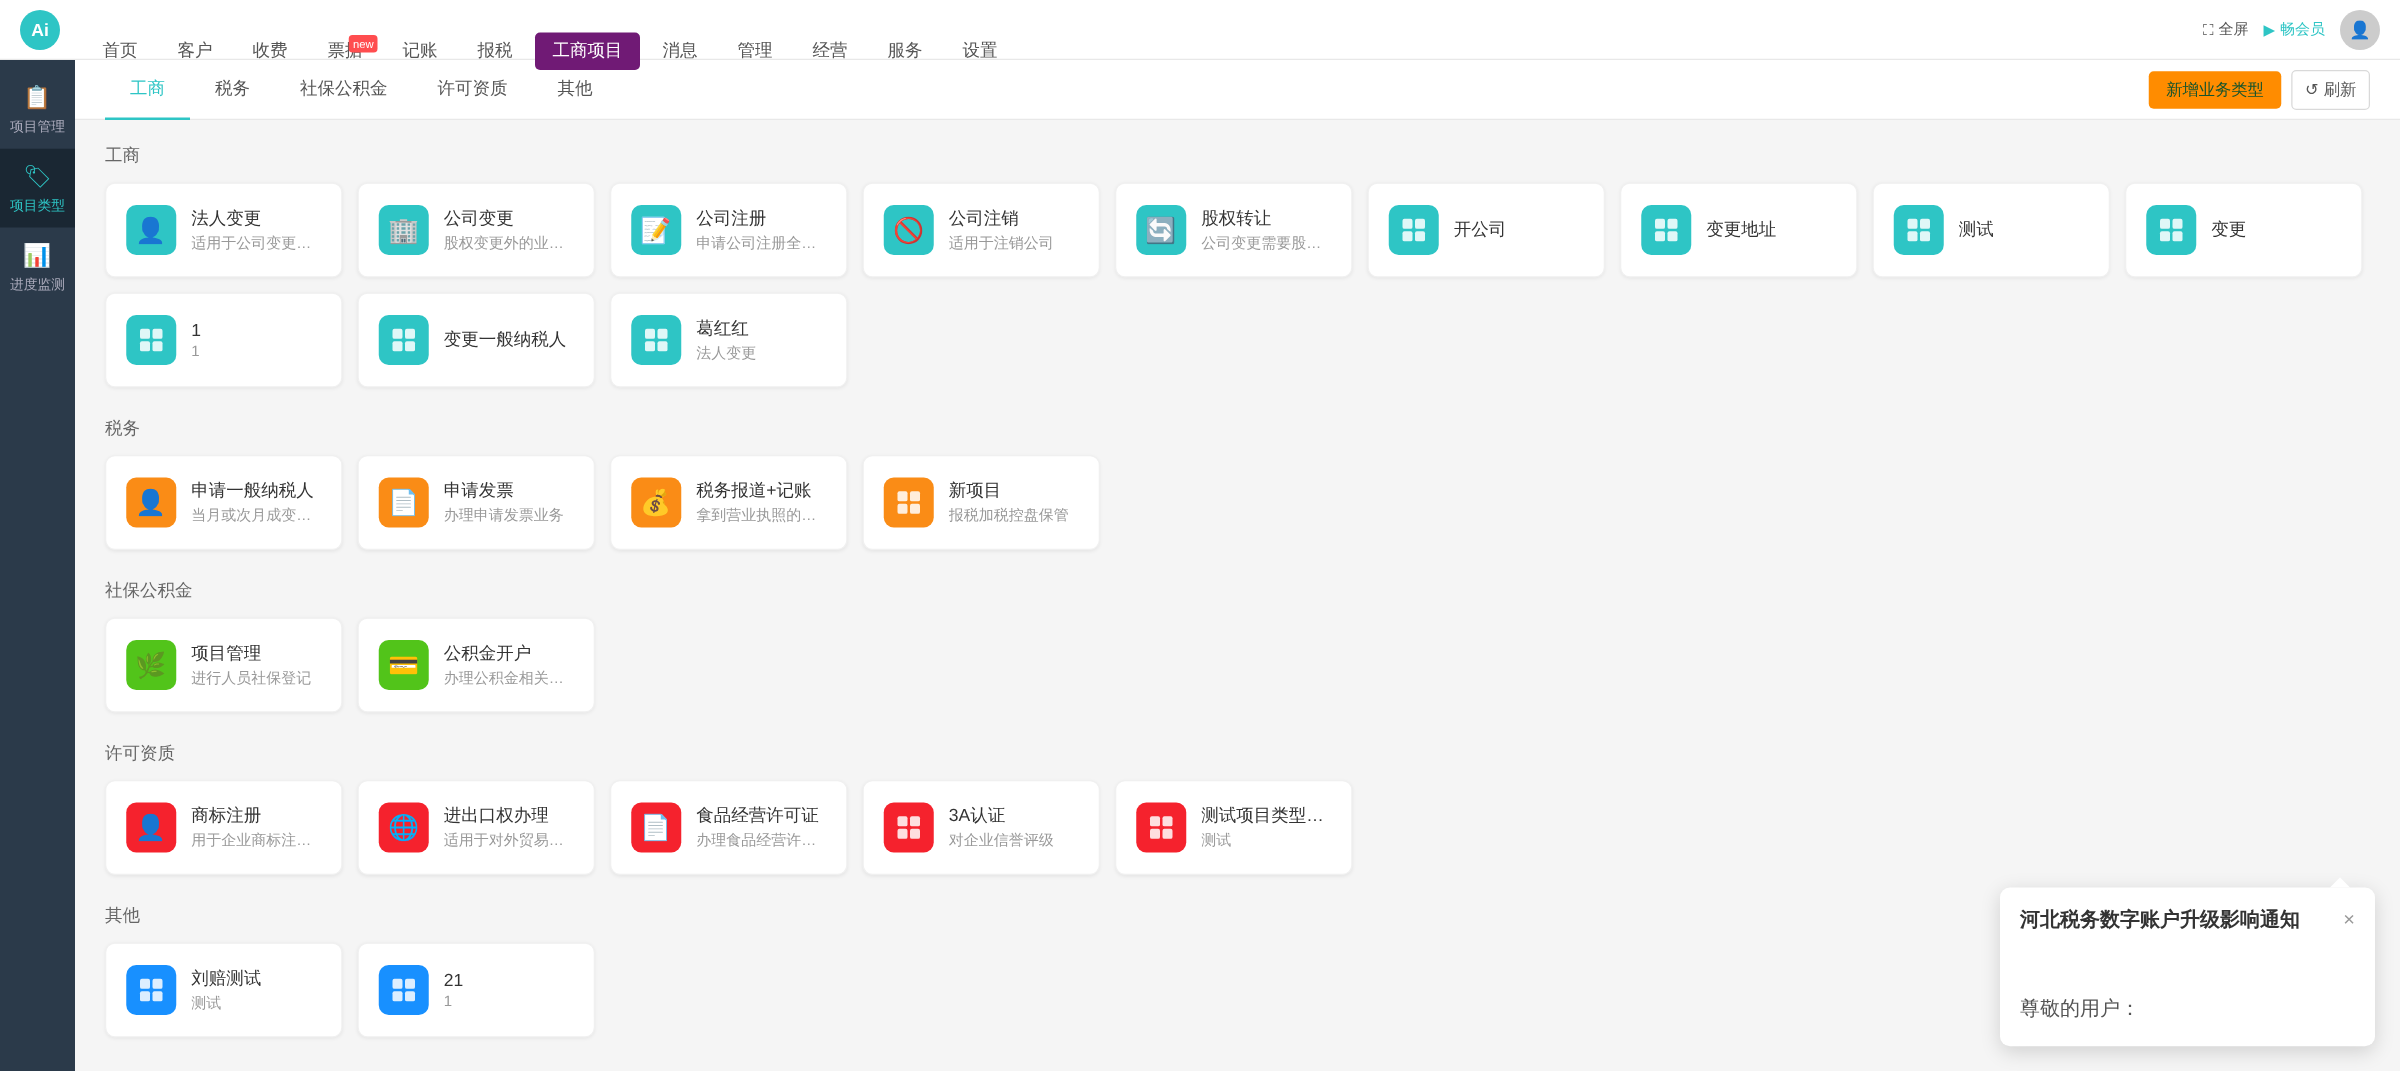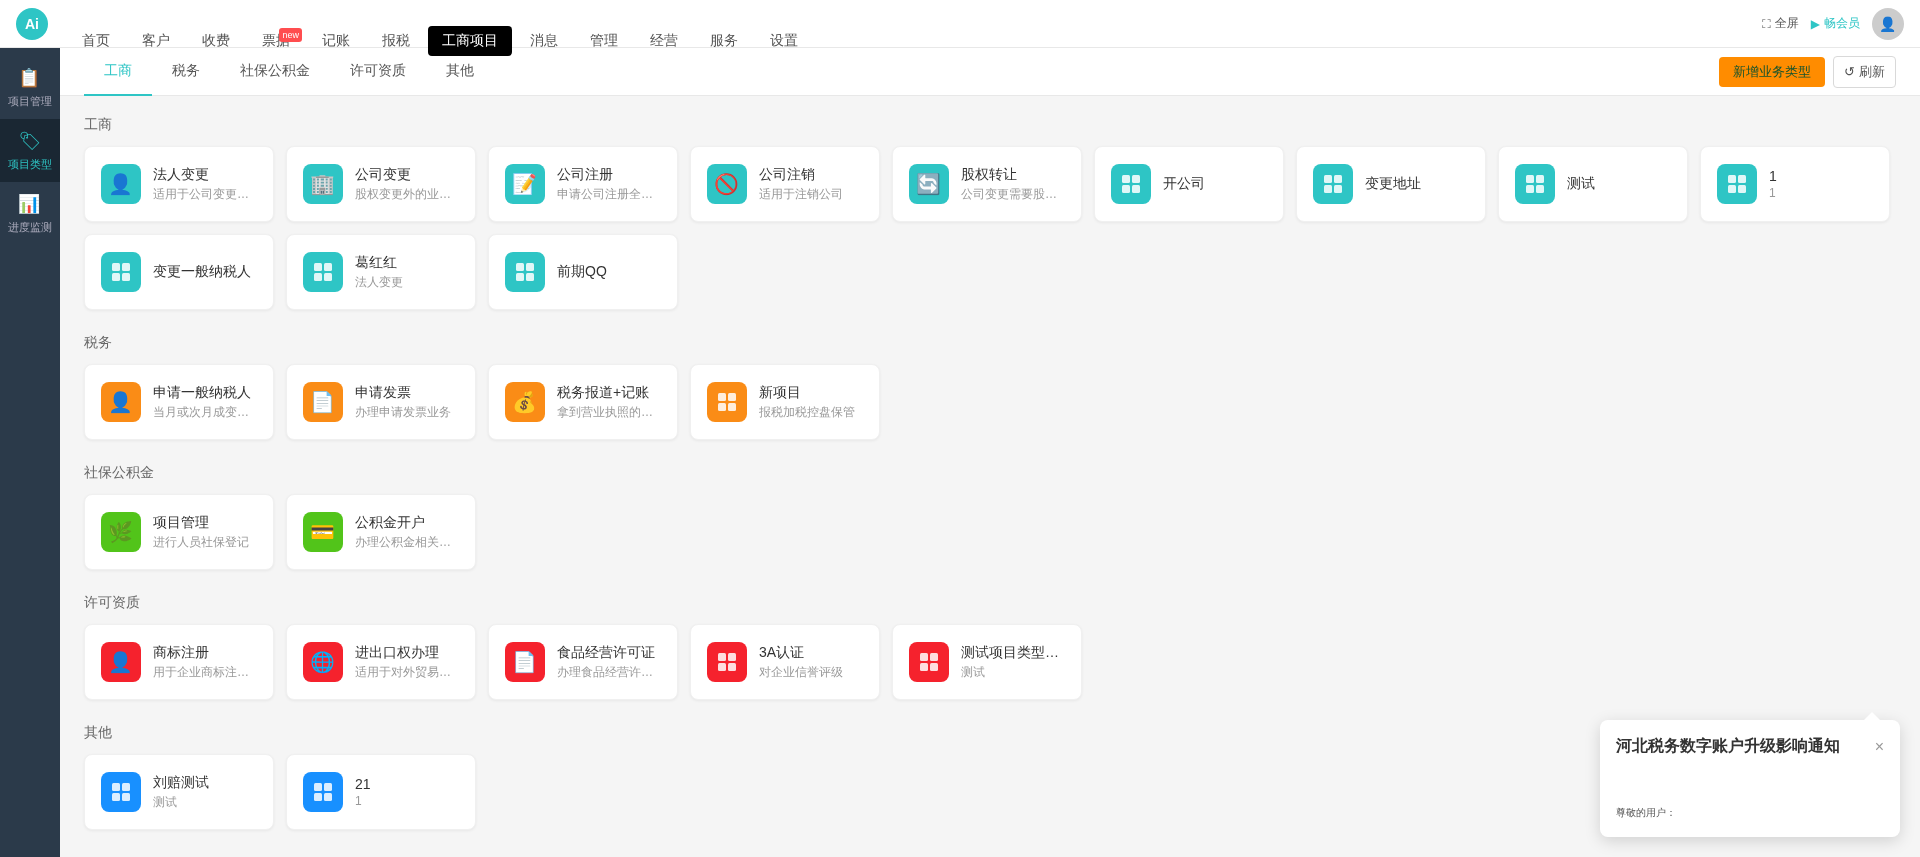--- a/index.html
+++ b/index.html
@@ -31,21 +31,21 @@
       padding: 6px 14px;
       cursor: pointer;
       color: #555;
       border-radius: 4px;
       font-size: 14px;
       position: relative;
       white-space: nowrap;
       margin-top: 35px;
     }
     .nav-item.active {
-      background: #000000;
+      background: #701a75;
       color: #fff;
       border-radius: 4px;
     }
     .nav-item .badge-new {
       position: absolute;
       top: 2px; right: 2px;
       background: #ff4d4f;
       color: #fff;
       font-size: 9px;
       padding: 0 3px;
@@ -222,21 +222,21 @@
       padding: 16px;
       font-size: 13px;
       z-index: 200;
     }
     .notification-header {
       display: flex; justify-content: space-between;
       align-items: center; margin-bottom: 8px;
     }
     .notification-title { font-weight: bold; color: #333; font-size: 16px; }
     .notification-close { cursor: pointer; color: #999; font-size: 16px; }
-    .notification-body { color: #555; line-height: 1.6; font-size: 10px; margin-top: 48px; }
+    .notification-body { color: #555; line-height: 1.6; font-size: 16px; margin-top: 48px; }
     .notification-arrow {
       position: absolute;
       top: -8px; right: 20px;
       width: 0; height: 0;
       border-left: 8px solid transparent;
       border-right: 8px solid transparent;
       border-bottom: 8px solid #fff;
     }
   </style>
 </head>
@@ -390,20 +390,33 @@
           <div class="card">
             <div class="card-icon icon-teal">
               <svg width="22" height="22" viewBox="0 0 22 22" fill="none" xmlns="http://www.w3.org/2000/svg">
         <rect x="2" y="2" width="8" height="8" rx="1.5" fill="rgba(255,255,255,0.85)"></rect>
         <rect x="12" y="2" width="8" height="8" rx="1.5" fill="rgba(255,255,255,0.85)"></rect>
         <rect x="2" y="12" width="8" height="8" rx="1.5" fill="rgba(255,255,255,0.85)"></rect>
         <rect x="12" y="12" width="8" height="8" rx="1.5" fill="rgba(255,255,255,0.85)"></rect>
       </svg>
             </div>
             <div class="card-info">
+              <div class="card-title">变更</div>
+            </div>
+          </div>
+          <div class="card">
+            <div class="card-icon icon-teal">
+              <svg width="22" height="22" viewBox="0 0 22 22" fill="none" xmlns="http://www.w3.org/2000/svg">
+        <rect x="2" y="2" width="8" height="8" rx="1.5" fill="rgba(255,255,255,0.85)"></rect>
+        <rect x="12" y="2" width="8" height="8" rx="1.5" fill="rgba(255,255,255,0.85)"></rect>
+        <rect x="2" y="12" width="8" height="8" rx="1.5" fill="rgba(255,255,255,0.85)"></rect>
+        <rect x="12" y="12" width="8" height="8" rx="1.5" fill="rgba(255,255,255,0.85)"></rect>
+      </svg>
+            </div>
+            <div class="card-info">
               <div class="card-title">1</div>
               <div class="card-desc">1</div>
             </div>
           </div>
           <div class="card">
             <div class="card-icon icon-teal">
               <svg width="22" height="22" viewBox="0 0 22 22" fill="none" xmlns="http://www.w3.org/2000/svg">
         <rect x="2" y="2" width="8" height="8" rx="1.5" fill="rgba(255,255,255,0.85)"></rect>
         <rect x="12" y="2" width="8" height="8" rx="1.5" fill="rgba(255,255,255,0.85)"></rect>
         <rect x="2" y="12" width="8" height="8" rx="1.5" fill="rgba(255,255,255,0.85)"></rect>
@@ -419,33 +432,20 @@
               <svg width="22" height="22" viewBox="0 0 22 22" fill="none" xmlns="http://www.w3.org/2000/svg">
         <rect x="2" y="2" width="8" height="8" rx="1.5" fill="rgba(255,255,255,0.85)"></rect>
         <rect x="12" y="2" width="8" height="8" rx="1.5" fill="rgba(255,255,255,0.85)"></rect>
         <rect x="2" y="12" width="8" height="8" rx="1.5" fill="rgba(255,255,255,0.85)"></rect>
         <rect x="12" y="12" width="8" height="8" rx="1.5" fill="rgba(255,255,255,0.85)"></rect>
       </svg>
             </div>
             <div class="card-info">
               <div class="card-title">葛红红</div>
               <div class="card-desc">法人变更</div>
-            </div>
-          </div>
-          <div class="card">
-            <div class="card-icon icon-teal">
-              <svg width="22" height="22" viewBox="0 0 22 22" fill="none" xmlns="http://www.w3.org/2000/svg">
-        <rect x="2" y="2" width="8" height="8" rx="1.5" fill="rgba(255,255,255,0.85)"></rect>
-        <rect x="12" y="2" width="8" height="8" rx="1.5" fill="rgba(255,255,255,0.85)"></rect>
-        <rect x="2" y="12" width="8" height="8" rx="1.5" fill="rgba(255,255,255,0.85)"></rect>
-        <rect x="12" y="12" width="8" height="8" rx="1.5" fill="rgba(255,255,255,0.85)"></rect>
-      </svg>
-            </div>
-            <div class="card-info">
-              <div class="card-title">前期QQ</div>
             </div>
           </div>
         </div>
       </div>
       <div class="section">
         <div class="section-title">税务</div>
         <div class="cards-grid">
           <div class="card">
             <div class="card-icon icon-orange">👤</div>
             <div class="card-info">

